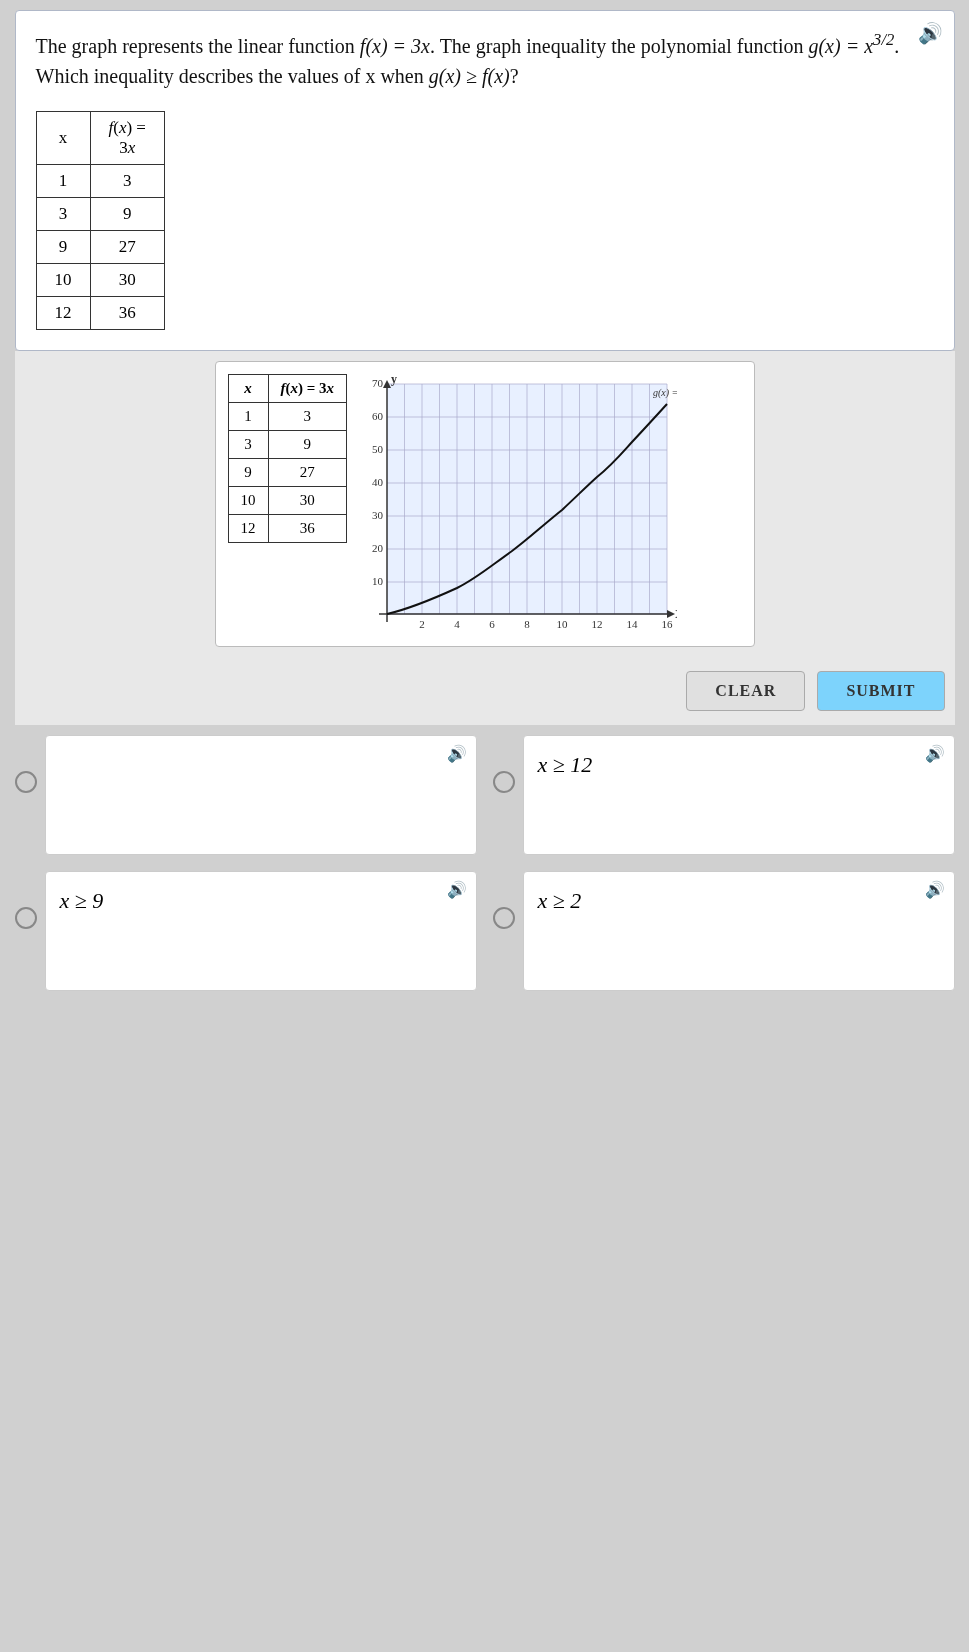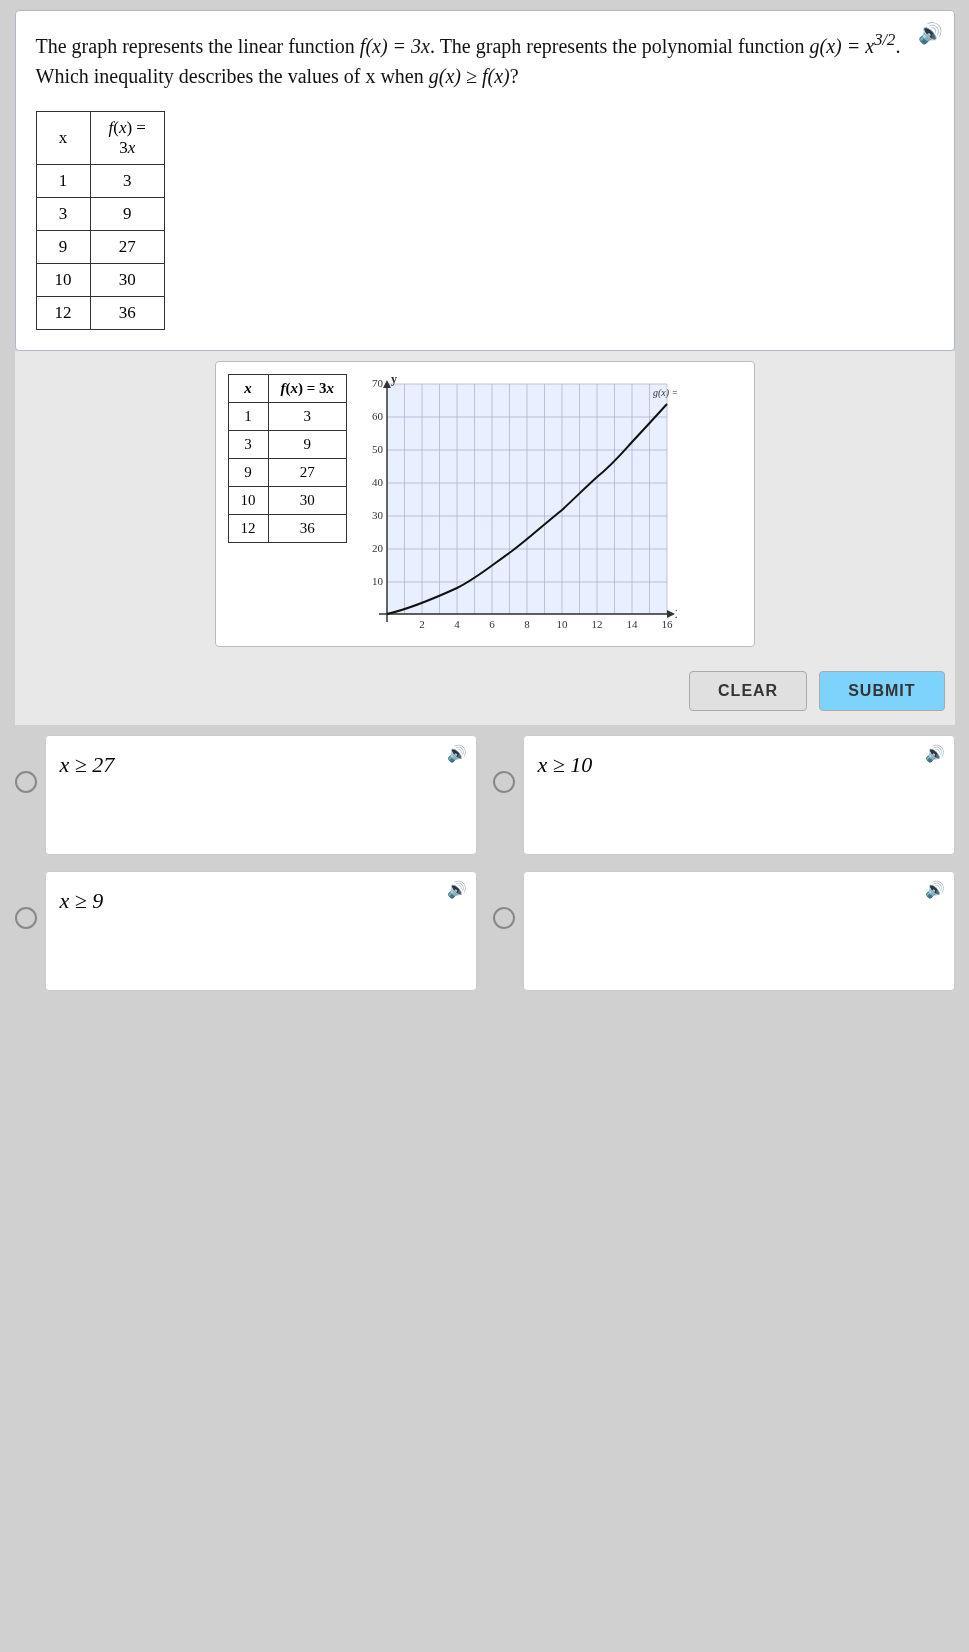--- a/index.html
+++ b/index.html
@@ -137,21 +137,21 @@
       gap: 12px;
       background: #e8e8e8;
     }
 
     .btn-clear, .btn-submit {
       padding: 10px 28px;
       font-size: 16px;
       border-radius: 4px;
       border: 1px solid #aaa;
       cursor: pointer;
-      font-family: Liberation Sans, sans-serif;
+      font-family: Liberation Serif, serif;
       font-weight: bold;
       letter-spacing: 1px;
     }
 
     .btn-clear {
       background: #e0e0e0;
       color: #333;
     }
 
     .btn-submit {
@@ -214,21 +214,21 @@
     }
   </style>
 </head>
 <body>
 
 <div class="page-wrapper">
 
   <div class="question-box">
     <button class="audio-btn">🔊</button>
     <div class="question-text">
-      <span>The graph represents the linear function </span><span class="math"><i>f</i>(<i>x</i>) = 3<i>x</i></span><span>. The graph represents the polynomial function </span><span class="math"><i>g</i>(<i>x</i>) = <i>x</i><sup>3/2</sup></span><span>. Which inequality describes the values of x when </span><span class="math"><i>g</i>(<i>x</i>) ≥ <i>f</i>(<i>x</i>)</span><span>?</span>
+      <span>The graph represents the linear function </span><span class="math"><i>f</i>(<i>x</i>) = 3<i>x</i></span><span>. The graph inequality the polynomial function </span><span class="math"><i>g</i>(<i>x</i>) = <i>x</i><sup>3/2</sup></span><span>. Which inequality describes the values of x when </span><span class="math"><i>g</i>(<i>x</i>) ≥ <i>f</i>(<i>x</i>)</span><span>?</span>
     </div>
 
     <div class="question-table-wrap">
       <table class="q-table">
         <thead>
           <tr>
             <th>x</th>
             <th><i>f</i>(<i>x</i>) =<br>3<i>x</i></th>
           </tr>
         </thead>
@@ -362,42 +362,42 @@
     <button class="btn-clear">CLEAR</button>
     <button class="btn-submit">SUBMIT</button>
   </div>
 
   <div class="answer-grid">
 
     <div class="answer-item">
       <div class="radio-btn"></div>
       <div class="answer-card">
         <button class="answer-audio">🔊</button>
-        <div class="answer-math">x ≥ 27</div>
       </div>
     </div>
 
     <div class="answer-item">
       <div class="radio-btn"></div>
       <div class="answer-card">
         <button class="answer-audio">🔊</button>
-        <div class="answer-math">x ≥ 10</div>
+        <div class="answer-math">x ≥ 12</div>
       </div>
     </div>
 
     <div class="answer-item">
       <div class="radio-btn"></div>
       <div class="answer-card">
         <button class="answer-audio">🔊</button>
         <div class="answer-math">x ≥ 9</div>
       </div>
     </div>
 
     <div class="answer-item">
       <div class="radio-btn"></div>
       <div class="answer-card">
         <button class="answer-audio">🔊</button>
+        <div class="answer-math">x ≥ 2</div>
       </div>
     </div>
 
   </div>
 
 </div>
 
 </body></html>

